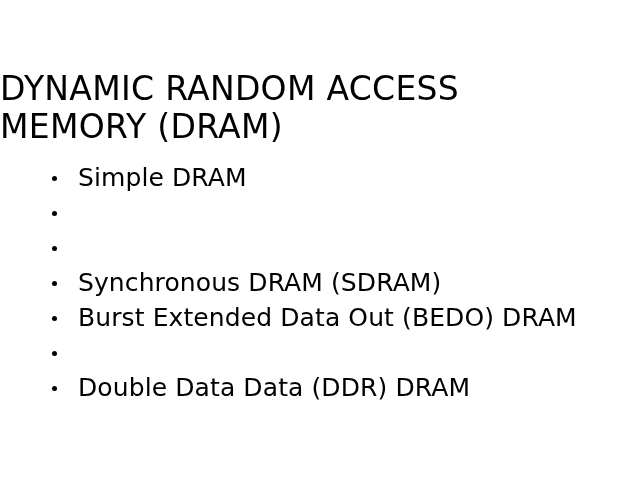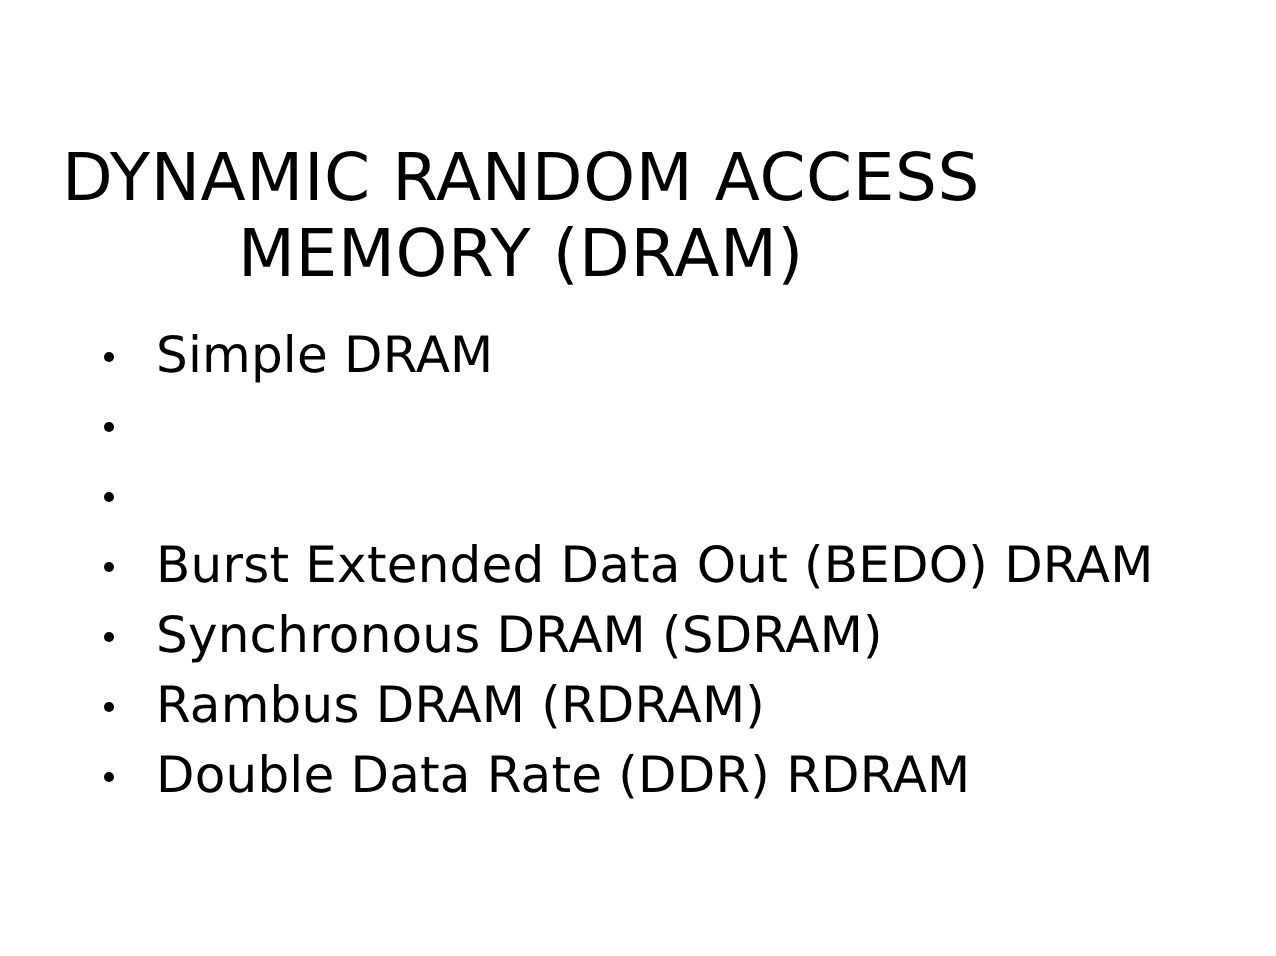--- a/index.html
+++ b/index.html
@@ -17,21 +17,21 @@
     color: #000000;
     -webkit-font-smoothing: antialiased;
   }
 
   
   .slide-title {
     position: absolute;
     left: 0;
     top: 48px;
     width: 521px;
-    text-align: center;
+    text-align: left;
     font-family: "DejaVu Sans", "Liberation Sans", sans-serif;
     font-size: 33px;
     line-height: 38px;
     font-weight: 400;
     letter-spacing: 0.3px;
     color: #000000;
     white-space: pre-line;
   }
 
   
@@ -90,33 +90,32 @@
     <li class="body-item">
       <span class="bullet-glyph"></span>
     </li>
 
     <li class="body-item">
       <span class="bullet-glyph"></span>
     </li>
 
     <li class="body-item">
       <span class="bullet-glyph"></span>
+      <span class="item-text">Synchronous DRAM (SDRAM)</span>
+    </li>
+
+    <li class="body-item">
+      <span class="bullet-glyph"></span>
       <span class="item-text">Burst Extended Data Out (BEDO) DRAM</span>
     </li>
 
     <li class="body-item">
       <span class="bullet-glyph"></span>
-      <span class="item-text">Synchronous DRAM (SDRAM)</span>
     </li>
 
     <li class="body-item">
       <span class="bullet-glyph"></span>
-      <span class="item-text">Rambus DRAM (RDRAM)</span>
-    </li>
-
-    <li class="body-item">
-      <span class="bullet-glyph"></span>
-      <span class="item-text">Double Data Rate (DDR) RDRAM</span>
+      <span class="item-text">Double Data Data (DDR) DRAM</span>
     </li>
 
   </ul>
 
 </div>
 
 </body></html>

